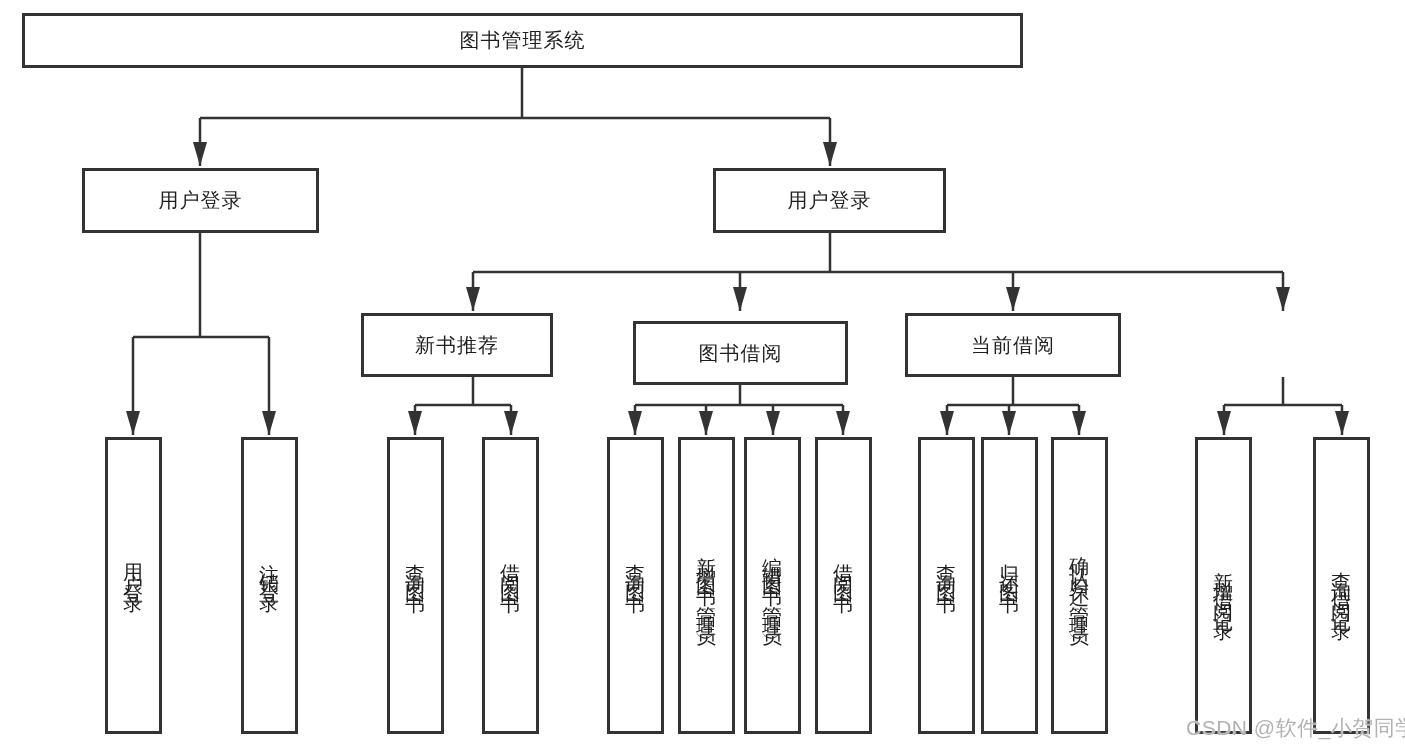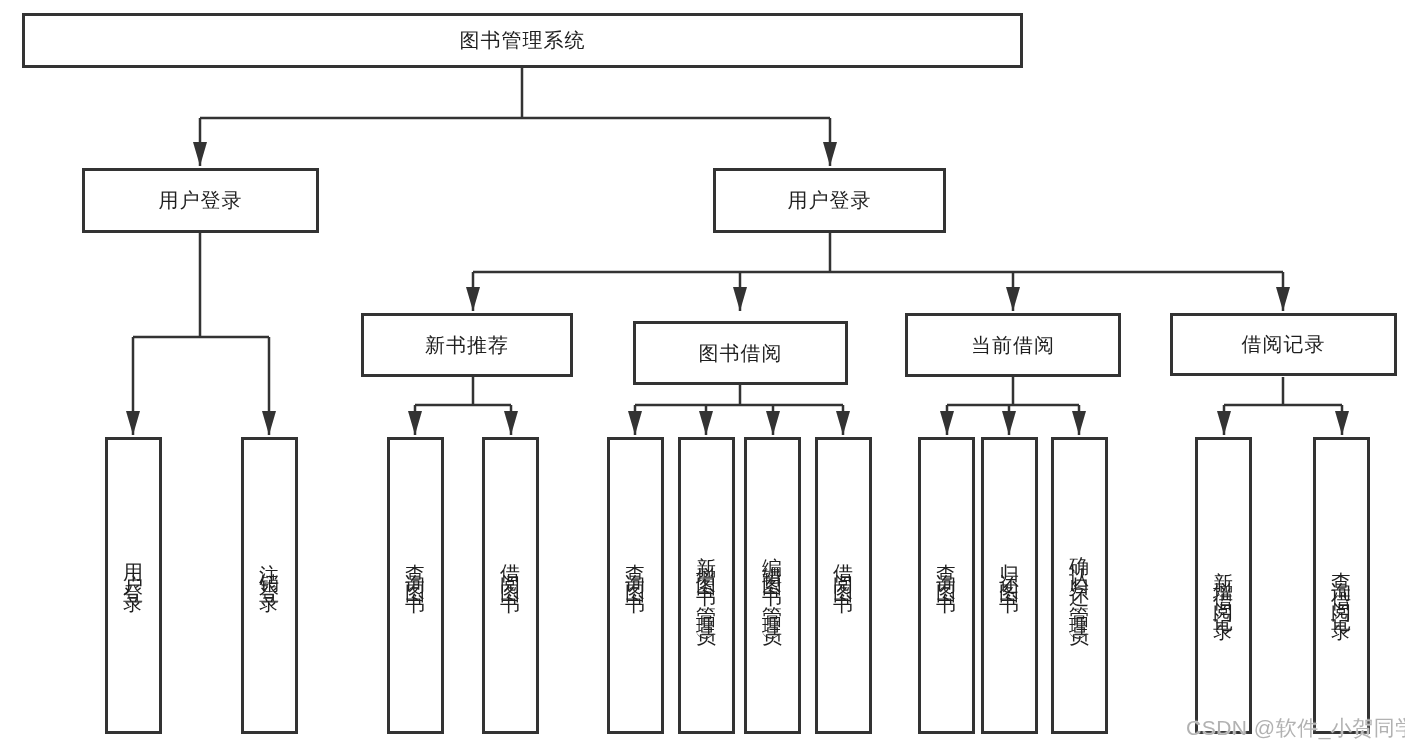--- a/index.html
+++ b/index.html
@@ -18,21 +18,21 @@
     display:flex;align-items:center;justify-content:center;color:#1f1f1f;}
   .leaf .vtext{
     writing-mode:vertical-rl;text-orientation:mixed;
     font-size:20px;letter-spacing:10px;line-height:26px;color:#1f1f1f;
   }
   .leaf .hi{padding-bottom:36px;} 
   
   #b-root {left:22px;  top:13px;  width:1001px;height:55px;}
   #b-user {left:82px;  top:168px; width:237px; height:65px;}
   #b-mgmt {left:713px; top:168px; width:233px; height:65px;}
-  #b-l3-1 {left:361px; top:313px; width:212px; height:64px;}
+  #b-l3-1 {left:361px; top:313px; width:192px; height:64px;}
   #b-l3-2 {left:633px; top:321px; width:215px; height:64px;}
   #b-l3-3 {left:905px; top:313px; width:216px; height:64px;font-family:Liberation Serif, serif;}
   #b-l3-4 {left:1170px;top:313px; width:227px; height:63px;}
   
   .leaf{top:437px;height:297px;width:57px;}
   #lf-a1{left:105px;} #lf-a2{left:241px;}
   #lf-b1{left:387px;} #lf-b2{left:482px;}
   #lf-c1{left:607px;} #lf-c2{left:678px;} #lf-c3{left:744px;} #lf-c4{left:815px;}
   #lf-d1{left:918px;} #lf-d2{left:981px;} #lf-d3{left:1051px;}
   #lf-e1{left:1195px;} #lf-e2{left:1313px;}
@@ -99,23 +99,20 @@
 
   <div class="box" id="b-l3-1">
     <span>新书推荐</span>
   </div>
   <div class="box" id="b-l3-2">
     <span>图书借阅</span>
   </div>
   <div class="box" id="b-l3-3">
     <span>当前借阅</span>
   </div>
-  <div class="box" id="b-l3-4">
-    <span>借阅记录</span>
-  </div>
 
   <div class="leaf" id="lf-a1">
     <span class="vtext hi">用户登录</span>
   </div>
   <div class="leaf" id="lf-a2">
     <span class="vtext hi">注销登录</span>
   </div>
 
   <div class="leaf" id="lf-b1">
     <span class="vtext hi">查询图书</span>

